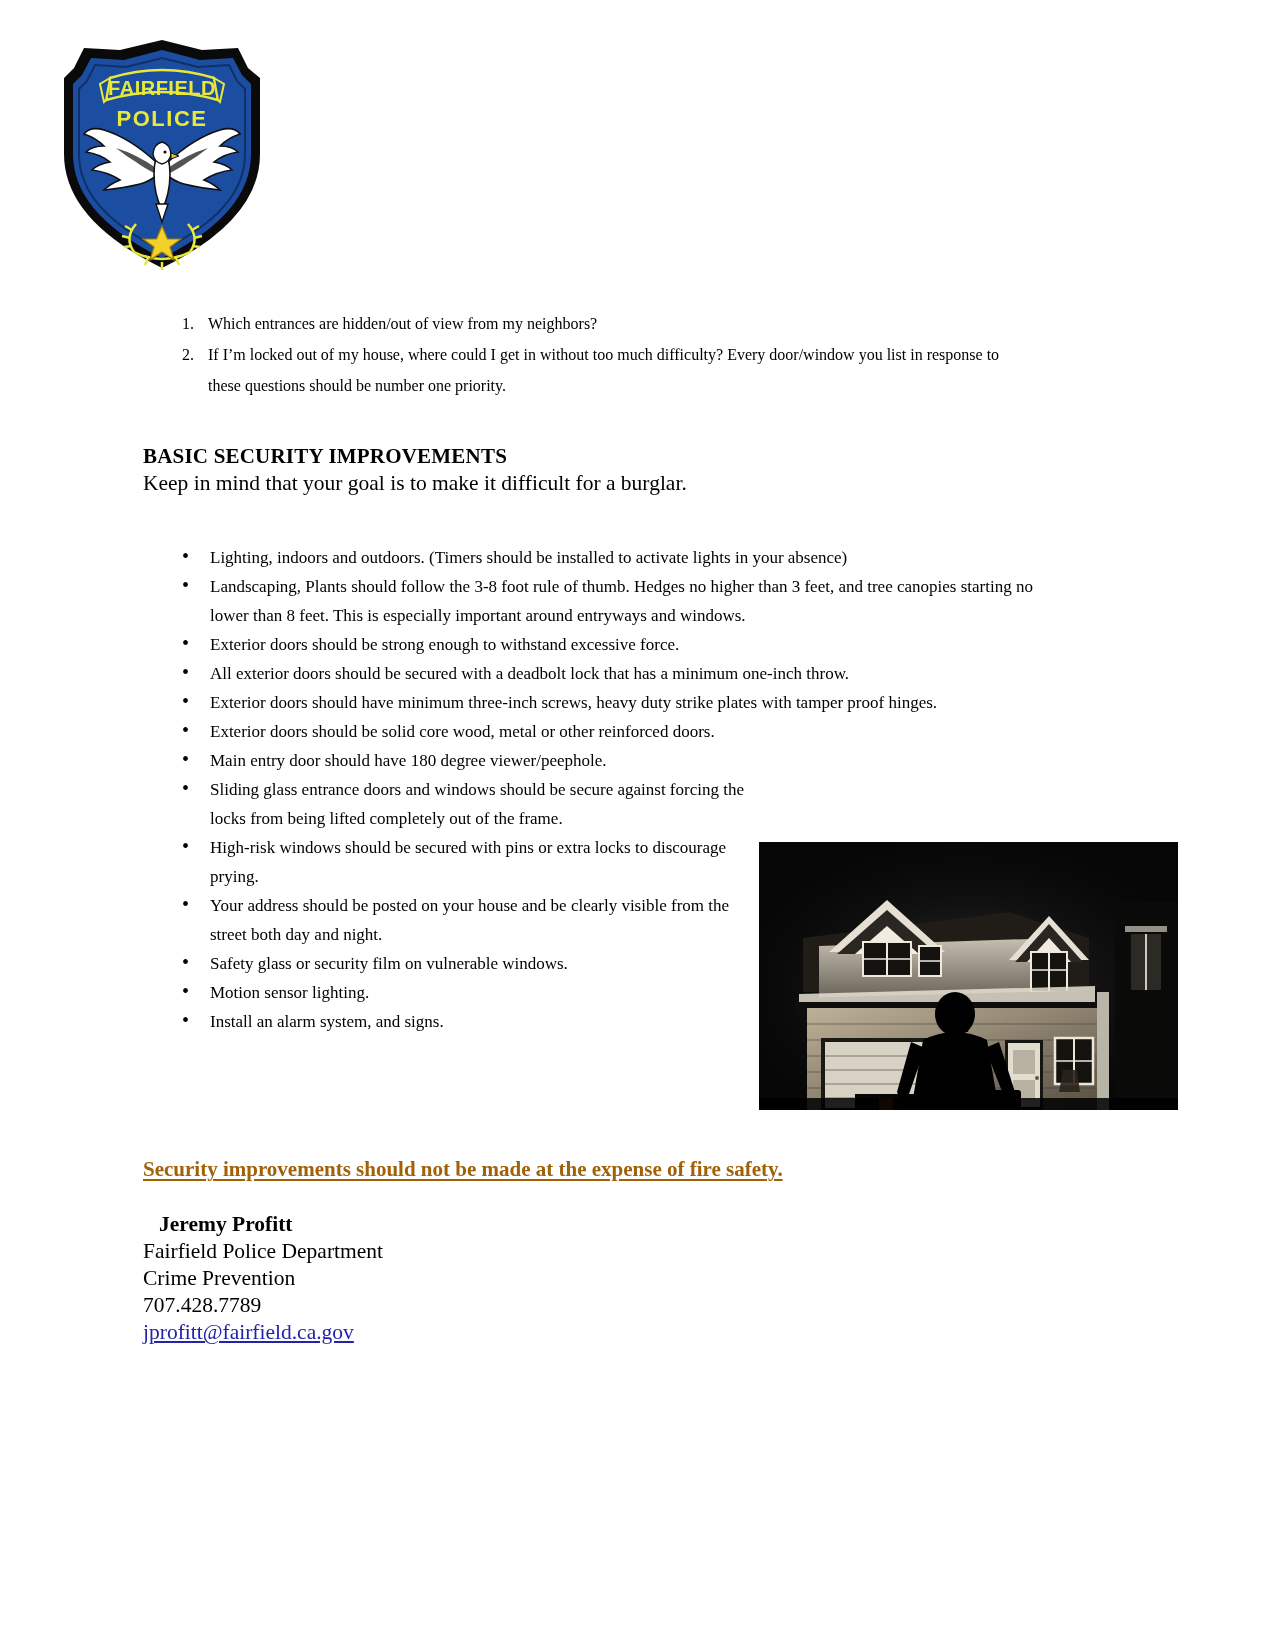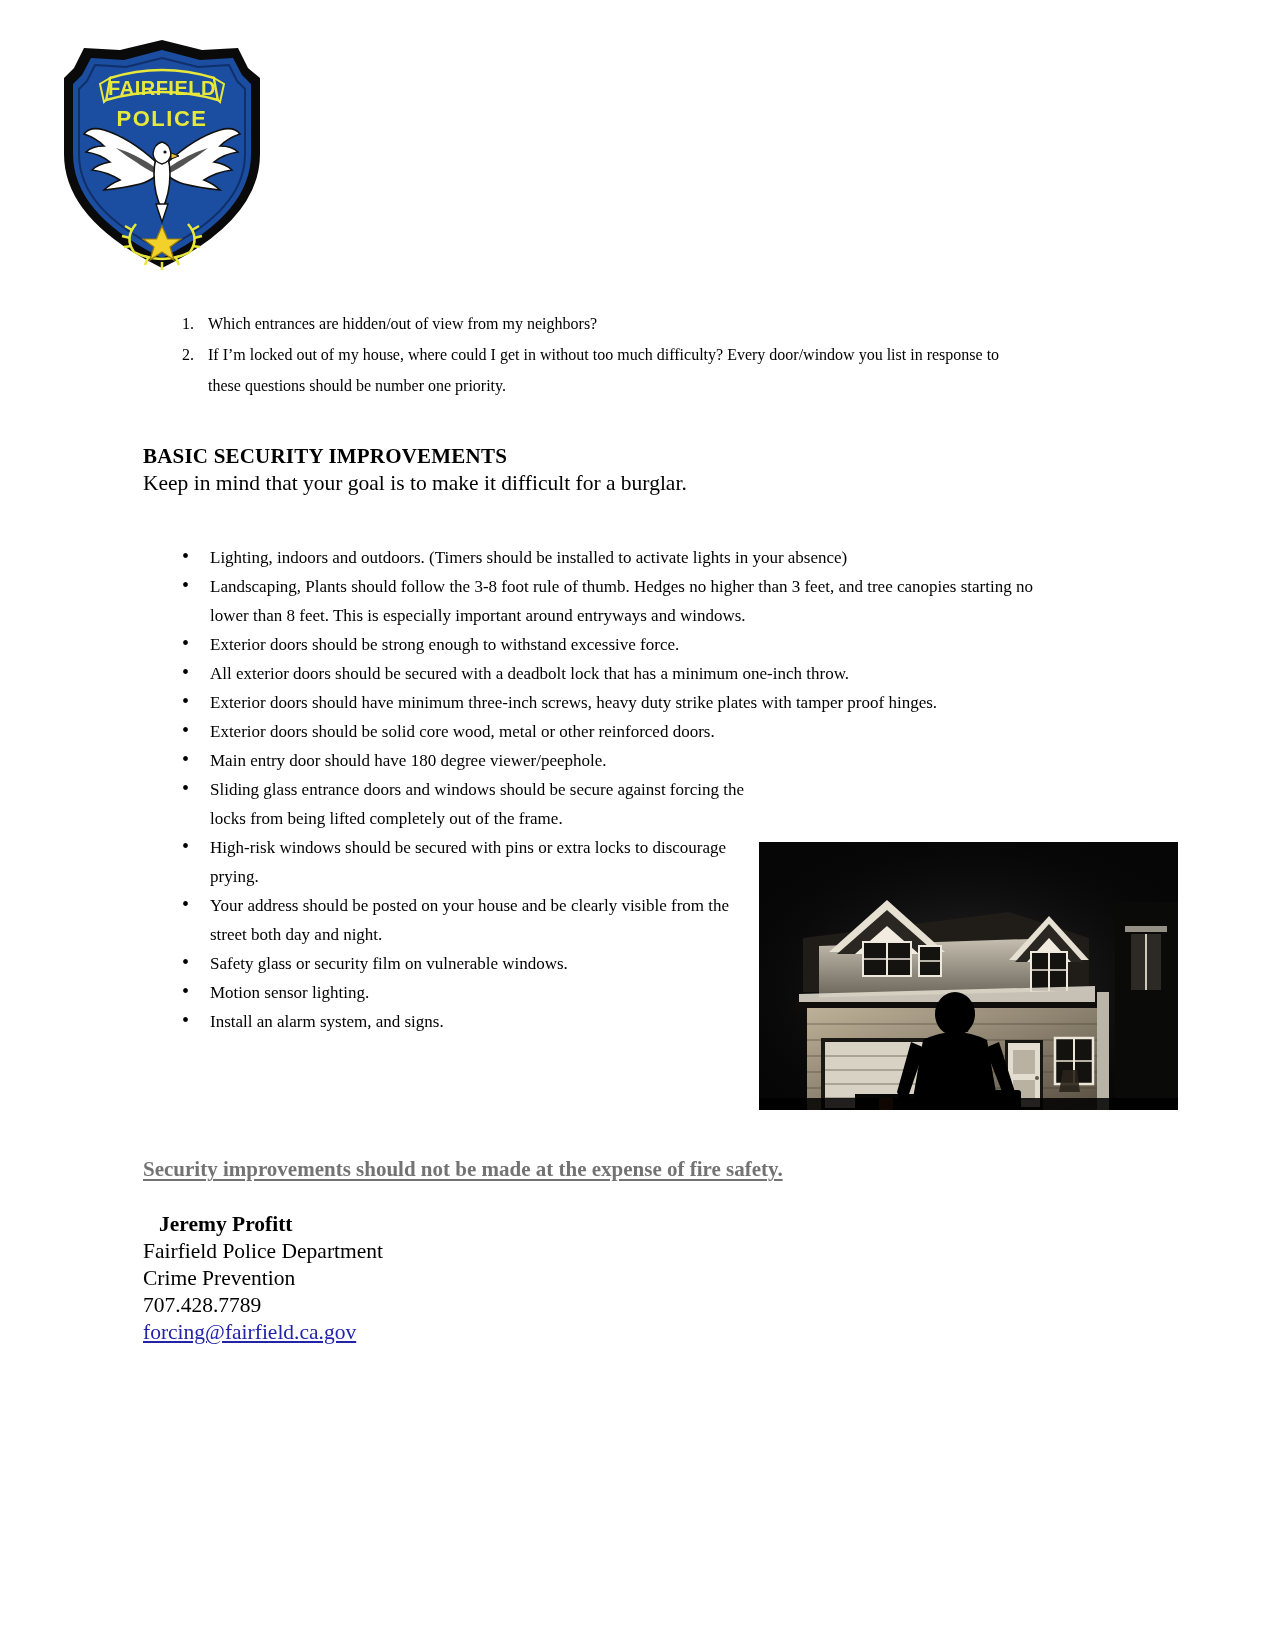--- a/index.html
+++ b/index.html
@@ -127,21 +127,21 @@
   }
   .bullets li.narrow { width: 560px; }
 
   
   .warning {
     position: absolute;
     left: 143px;
     top: 1157px;
     font-size: 21px;
     font-weight: bold;
-    color: #737373;
+    color: #a16207;
     text-decoration: underline;
     text-decoration-thickness: 2px;
     text-underline-offset: 3px;
   }
 
   
   .signature {
     position: absolute;
     left: 143px;
     top: 1211px;
@@ -335,16 +335,16 @@
     <li>Install an alarm system, and signs.</li>
   </ul>
 
   <div class="warning">Security improvements should not be made at the expense of fire safety.</div>
 
   <div class="signature">
     <div class="name">Jeremy Profitt</div>
     <div>Fairfield Police Department</div>
     <div>Crime Prevention</div>
     <div>707.428.7789</div>
-    <div class="email">forcing@fairfield.ca.gov</div>
+    <div class="email">jprofitt@fairfield.ca.gov</div>
   </div>
 
 </div>
 
 </body></html>

